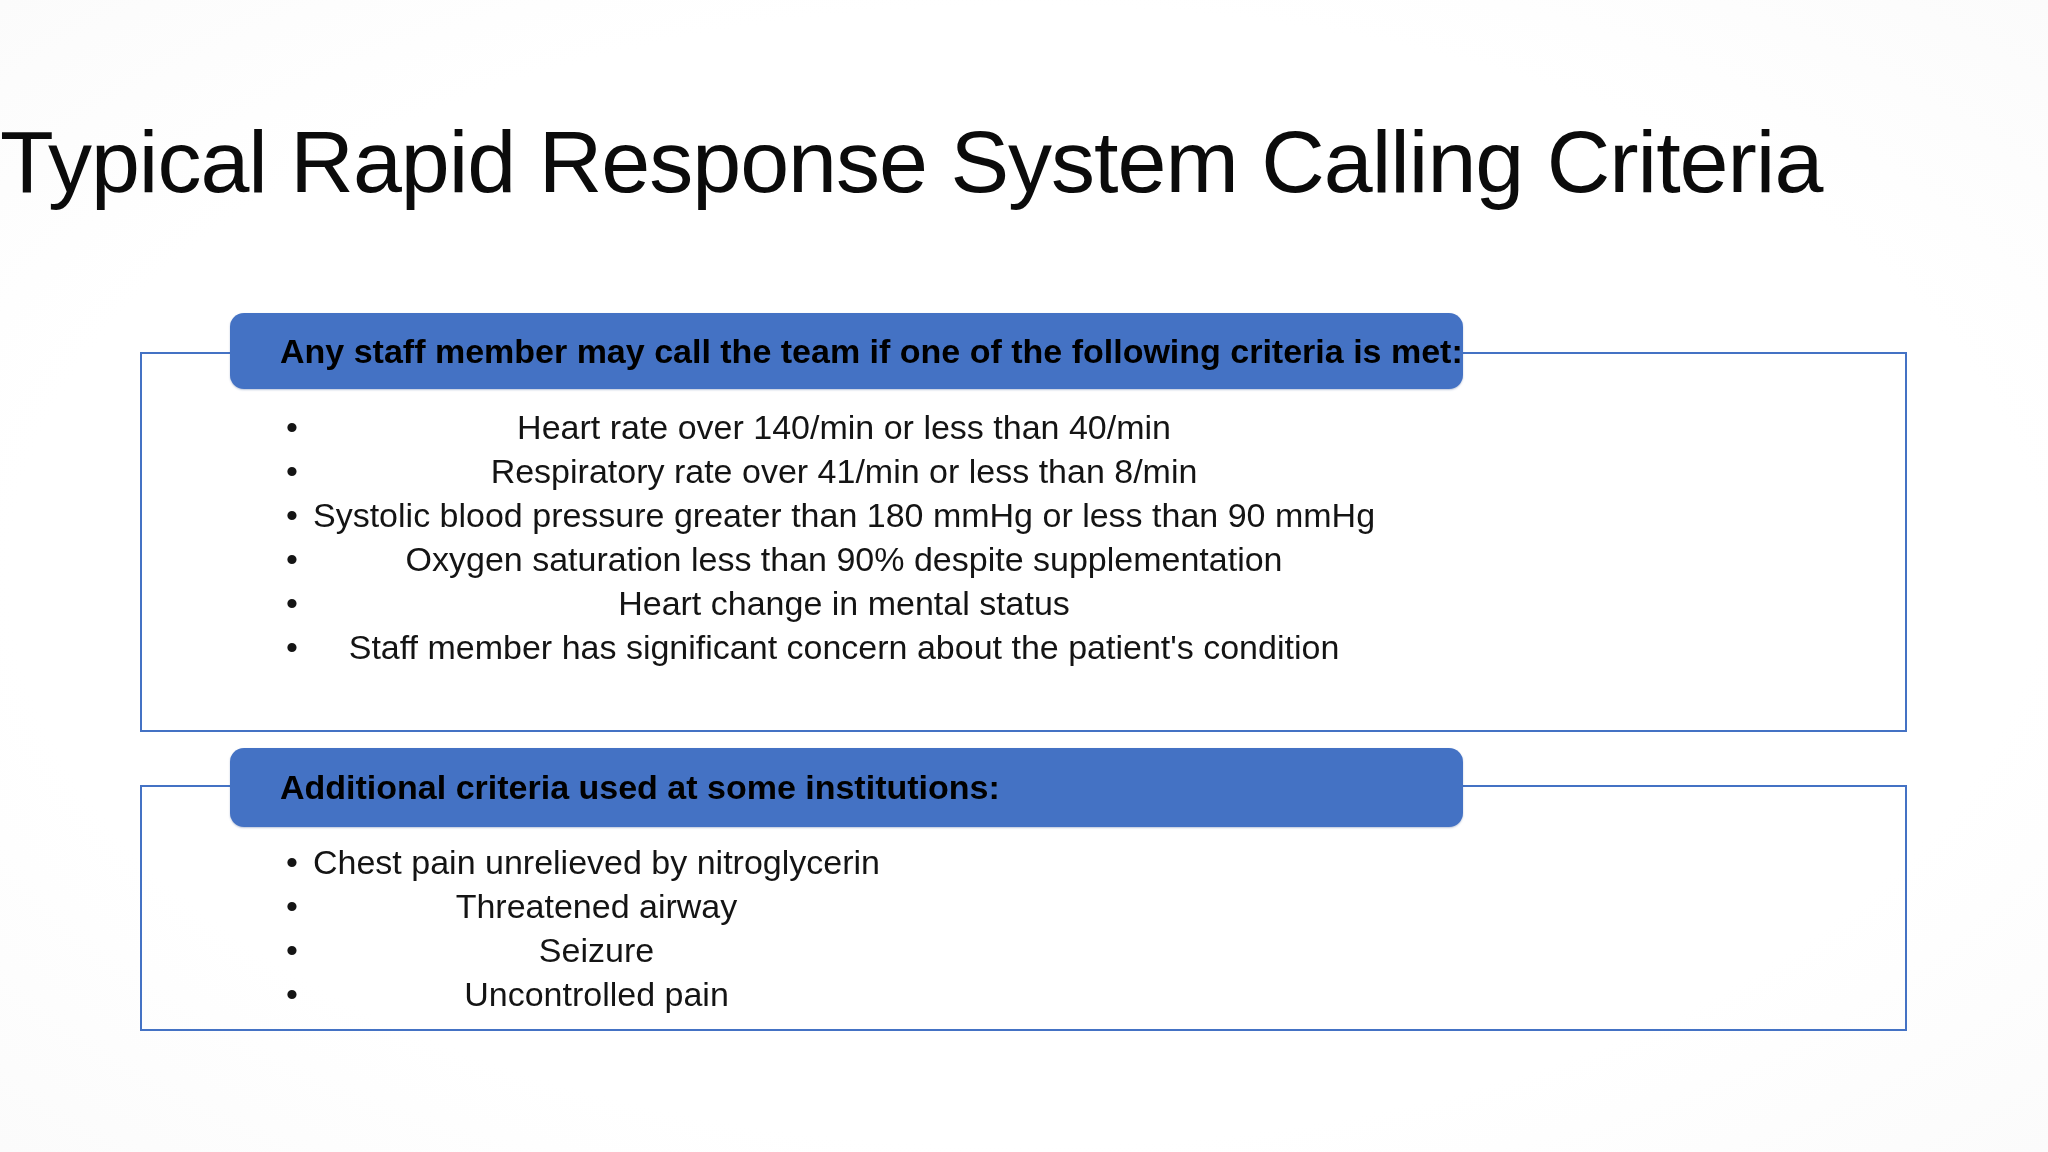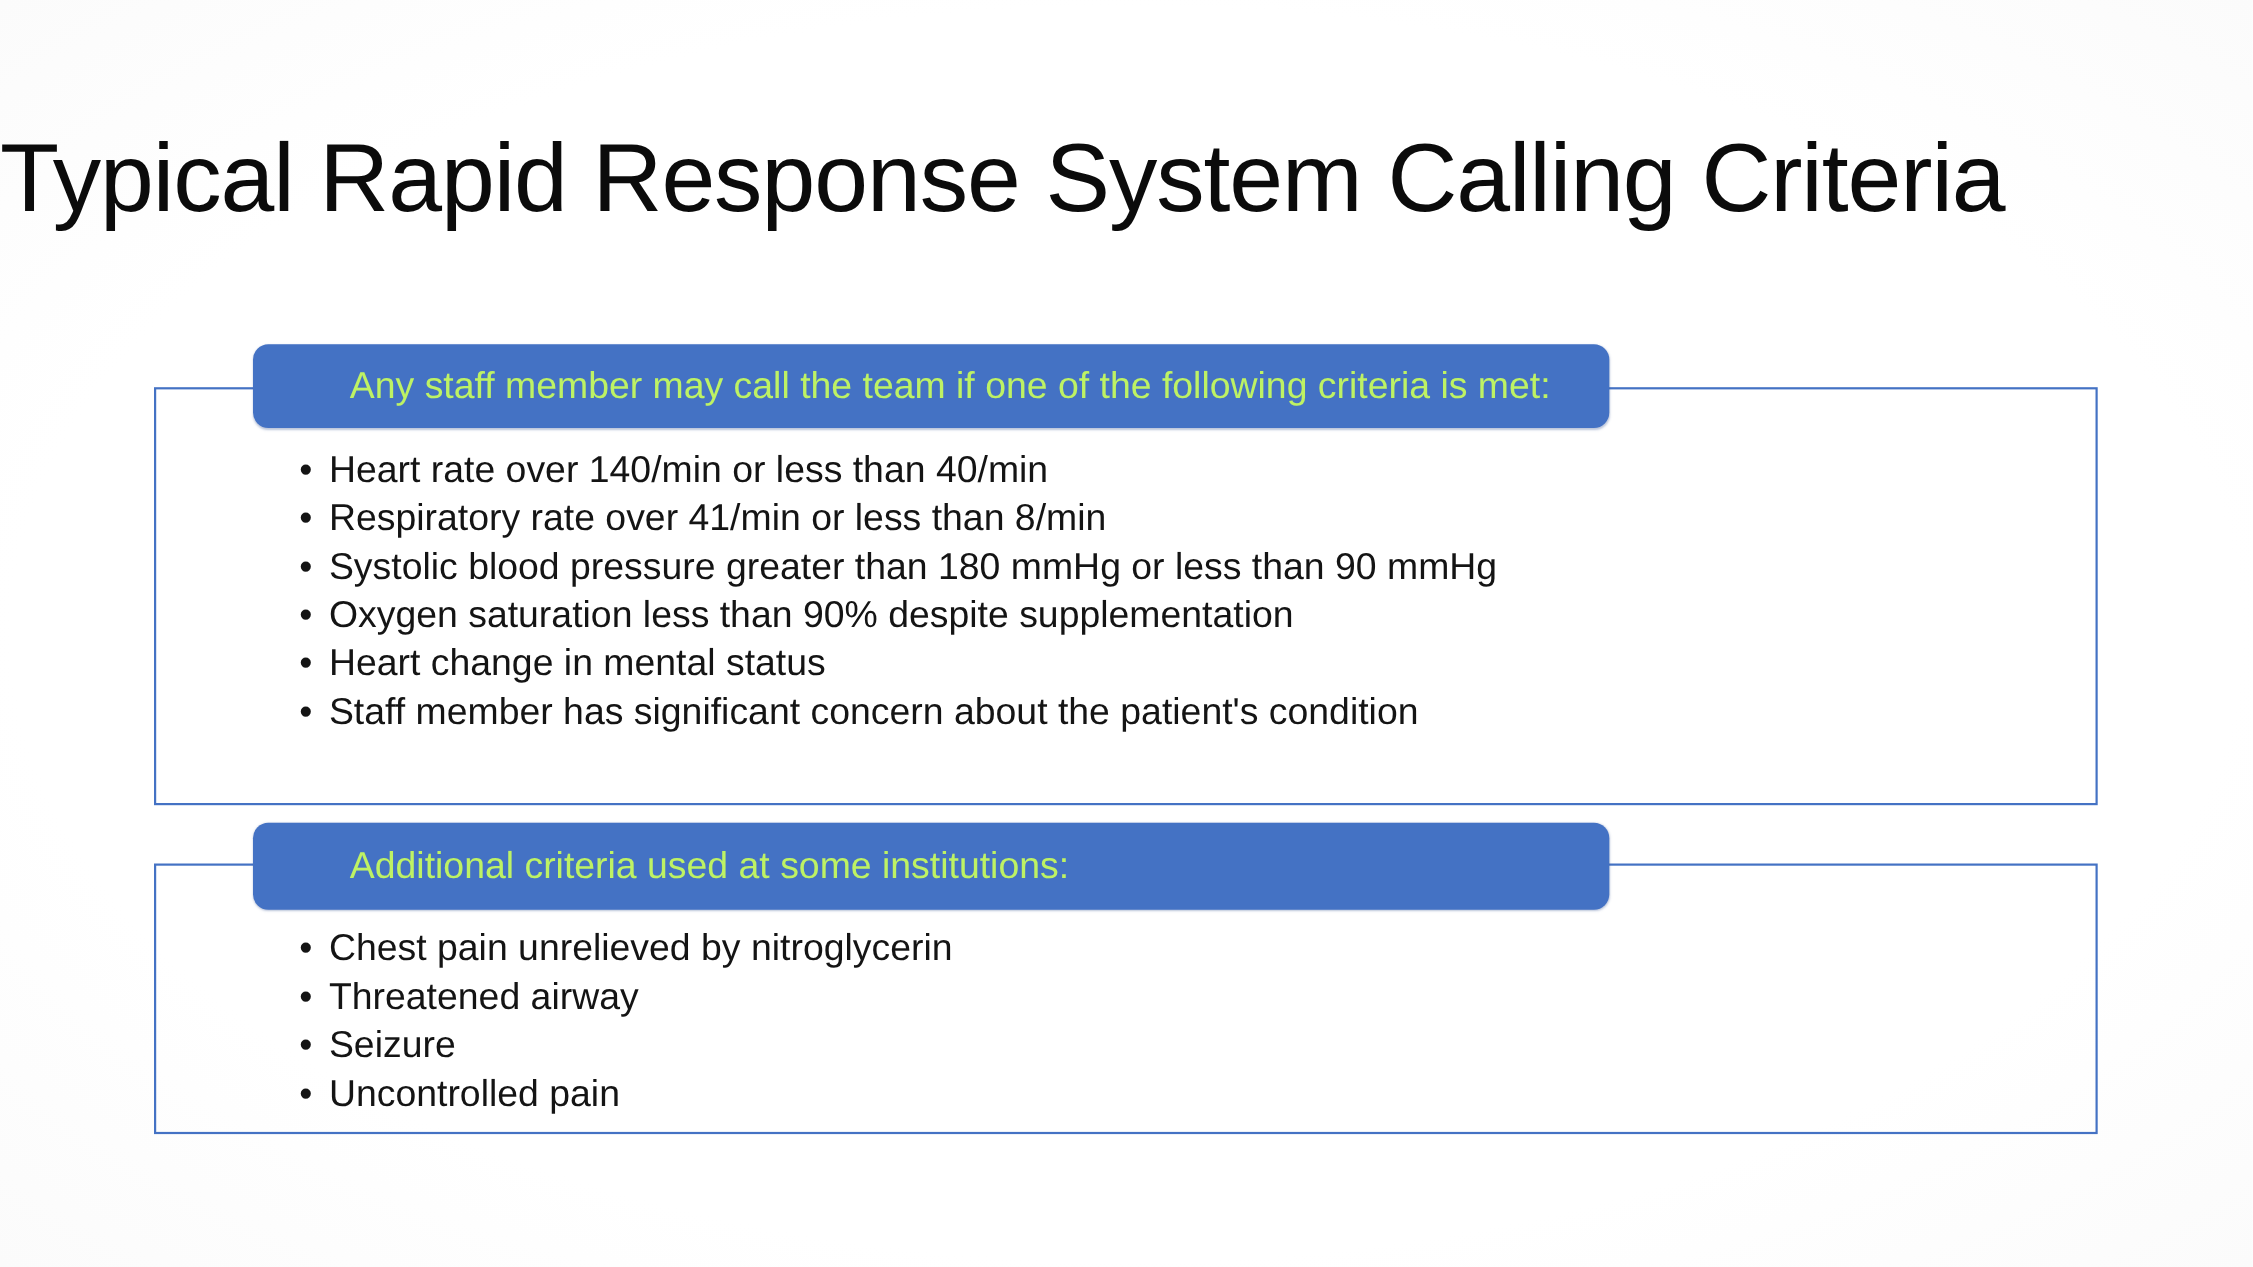--- a/index.html
+++ b/index.html
@@ -48,36 +48,36 @@
     display: flex;
     align-items: center;
     box-sizing: border-box;
     padding-left: 50px;
     z-index: 2;
     box-shadow: 0 1px 2px rgba(60, 90, 150, 0.35);
   }
   .header-bar.bar-1 { top: 313px; height: 76px; }
   .header-bar.bar-2 { top: 748px; height: 79px; }
   .header-bar .header-text {
-    color: #bef264;
+    color: #000000;
     font-size: 34px;
     line-height: 1.2;
-    font-weight: 400;
-    margin-left: 38px;
+    font-weight: 700;
   }
   ul.bullet-list {
     position: absolute;
-    left: 272px;
+    left: 286px;
     margin: 0;
     padding: 0;
     list-style: none;
     font-size: 34px;
     line-height: 44px;
     color: #141414;
     z-index: 1;
+    text-align: center;
   }
   ul.bullet-list.list-1 { top: 405px; }
   ul.bullet-list.list-2 { top: 840px; }
   ul.bullet-list li {
     position: relative;
     padding-left: 27px;
   }
   ul.bullet-list li::before {
     content: "\2022";
     position: absolute;

